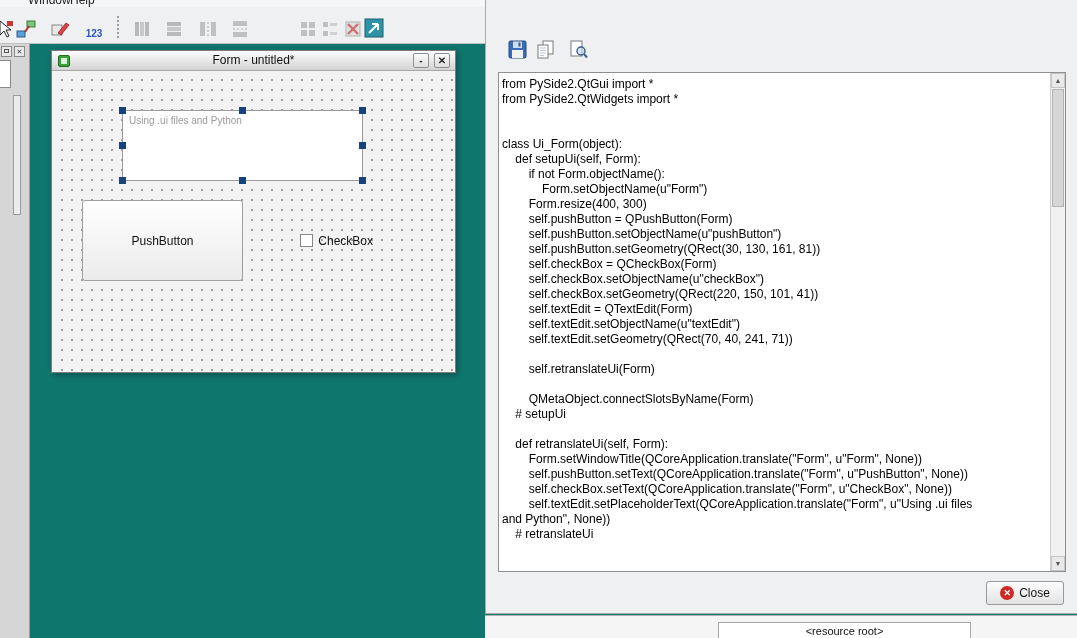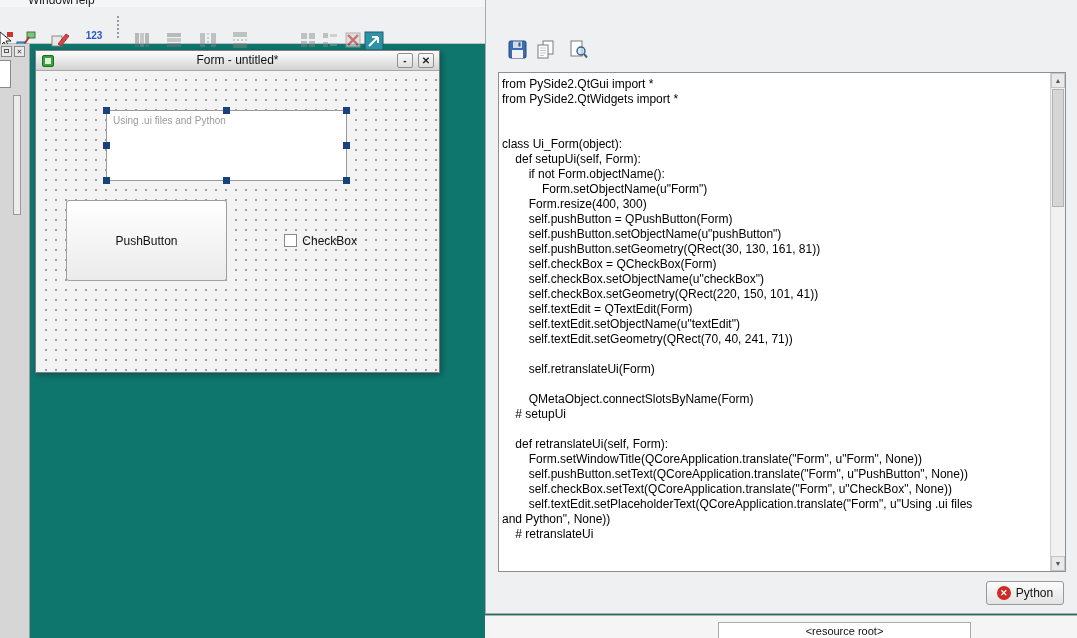--- a/index.html
+++ b/index.html
@@ -6,32 +6,32 @@
   html,body { background:#888; }
   .screen{
     position:relative; width:1077px; height:638px; overflow:hidden;
     background:#0f766e; font-family:"Liberation Sans",sans-serif; color:#111;
   }
   
   .header{position:absolute;left:0;top:0;right:0;height:44px;background:#eff0f1;border-bottom:1px solid #bfbfbf;z-index:1;}
   .menubar{position:absolute;left:0;top:0;right:0;height:7px;overflow:hidden;background:#f5f6f7;}
   .menu-item{position:absolute;top:-7px;font-size:12px;color:#222;}
   .toolbar{position:absolute;left:0;top:8px;right:0;height:36px;}
-  .tb-icon{position:absolute;top:22px;width:24px;height:24px;display:flex;align-items:flex-start;justify-content:center;border-radius:3px;}
+  .tb-icon{position:absolute;top:7px;width:24px;height:24px;display:flex;align-items:flex-end;justify-content:center;border-radius:3px;}
   .tb-sep{position:absolute;top:8px;width:4px;height:22px;background:repeating-linear-gradient(#9a9a9a 0 2px,transparent 2px 4px);background-size:2px 100%;background-repeat:no-repeat;background-position:center;}
   .grayed{opacity:.45;}
   .tab-order-text{font-size:10px;font-weight:bold;color:#2757c4;letter-spacing:0;}
   
   .left-dock{position:absolute;left:0;top:44px;width:30px;bottom:0;background:#d6d6d6;border-right:1px solid #9a9a9a;z-index:1;}
   .dock-btn{position:absolute;width:11px;height:11px;border:1px solid #8a8a8a;background:#e9e9e9;font-size:7px;line-height:9px;text-align:center;color:#444;}
   .dock-btn .inner-sq{display:block;width:5px;height:4px;border:1px solid #555;margin:2px auto 0;}
   .white-frag{position:absolute;left:0;top:16px;width:11px;height:28px;background:#fff;border:1px solid #8a8a8a;border-left:none;}
   .vstrip{position:absolute;left:13px;top:51px;width:8px;height:120px;background:#ececec;border:1px solid #9a9a9a;}
   
-  .form-window{position:absolute;left:35px;top:50px;width:405px;height:323px;background:#f2f2f2;border:1px solid #7d7d7d;box-shadow:2px 2px 6px rgba(0,0,0,.3);z-index:2;}
+  .form-window{position:absolute;left:51px;top:50px;width:405px;height:323px;background:#f2f2f2;border:1px solid #7d7d7d;box-shadow:2px 2px 6px rgba(0,0,0,.3);z-index:2;}
   .form-titlebar{position:relative;height:20px;background:linear-gradient(#fdfdfd,#d3d3d3);border-bottom:1px solid #a7a7a7;}
   .form-title{position:absolute;left:0;right:0;top:2px;text-align:center;font-size:12px;color:#111;}
   .form-icon{position:absolute;left:6px;top:4px;width:12px;height:12px;background:#3aa23a;border:1px solid #1e6e1e;border-radius:2px;}
   .form-icon::after{content:"";position:absolute;left:2px;top:2px;width:6px;height:6px;background:#d9f2d9;}
   .win-btn{position:absolute;top:2px;width:16px;height:15px;background:linear-gradient(#fafafa,#dedede);border:1px solid #8f8f8f;border-radius:2px;font-size:10px;font-weight:bold;line-height:13px;text-align:center;color:#222;}
   .form-body{position:absolute;left:1px;right:1px;top:20px;bottom:1px;background:#f3f3f3;
     background-image:radial-gradient(circle,#9f9f9f .9px,transparent 1.1px);
     background-size:10px 10px;background-position:4px 4px;}
   .w-textedit{position:absolute;left:69px;top:39px;width:241px;height:71px;background:#fff;border:1px solid #9a9a9a;}
   .placeholder{padding:4px 6px;font-size:10px;color:#9b9b9b;}
@@ -261,21 +261,21 @@
     # retranslateUi</pre>
       <div class="vscroll">
         <div class="scroll-btn" style="top:0">▲</div>
         <div class="scroll-thumb"></div>
         <div class="scroll-btn" style="bottom:0">▼</div>
       </div>
     </div>
 
     <div class="close-btn">
       <span class="red-x">✕</span>
-      <span>Python</span>
+      <span>Close</span>
     </div>
   </div>
 
   <div class="resource-strip">
     <div class="resource-box">
       <div class="resource-root">&lt;resource root&gt;</div>
     </div>
   </div>
 
 </div>

